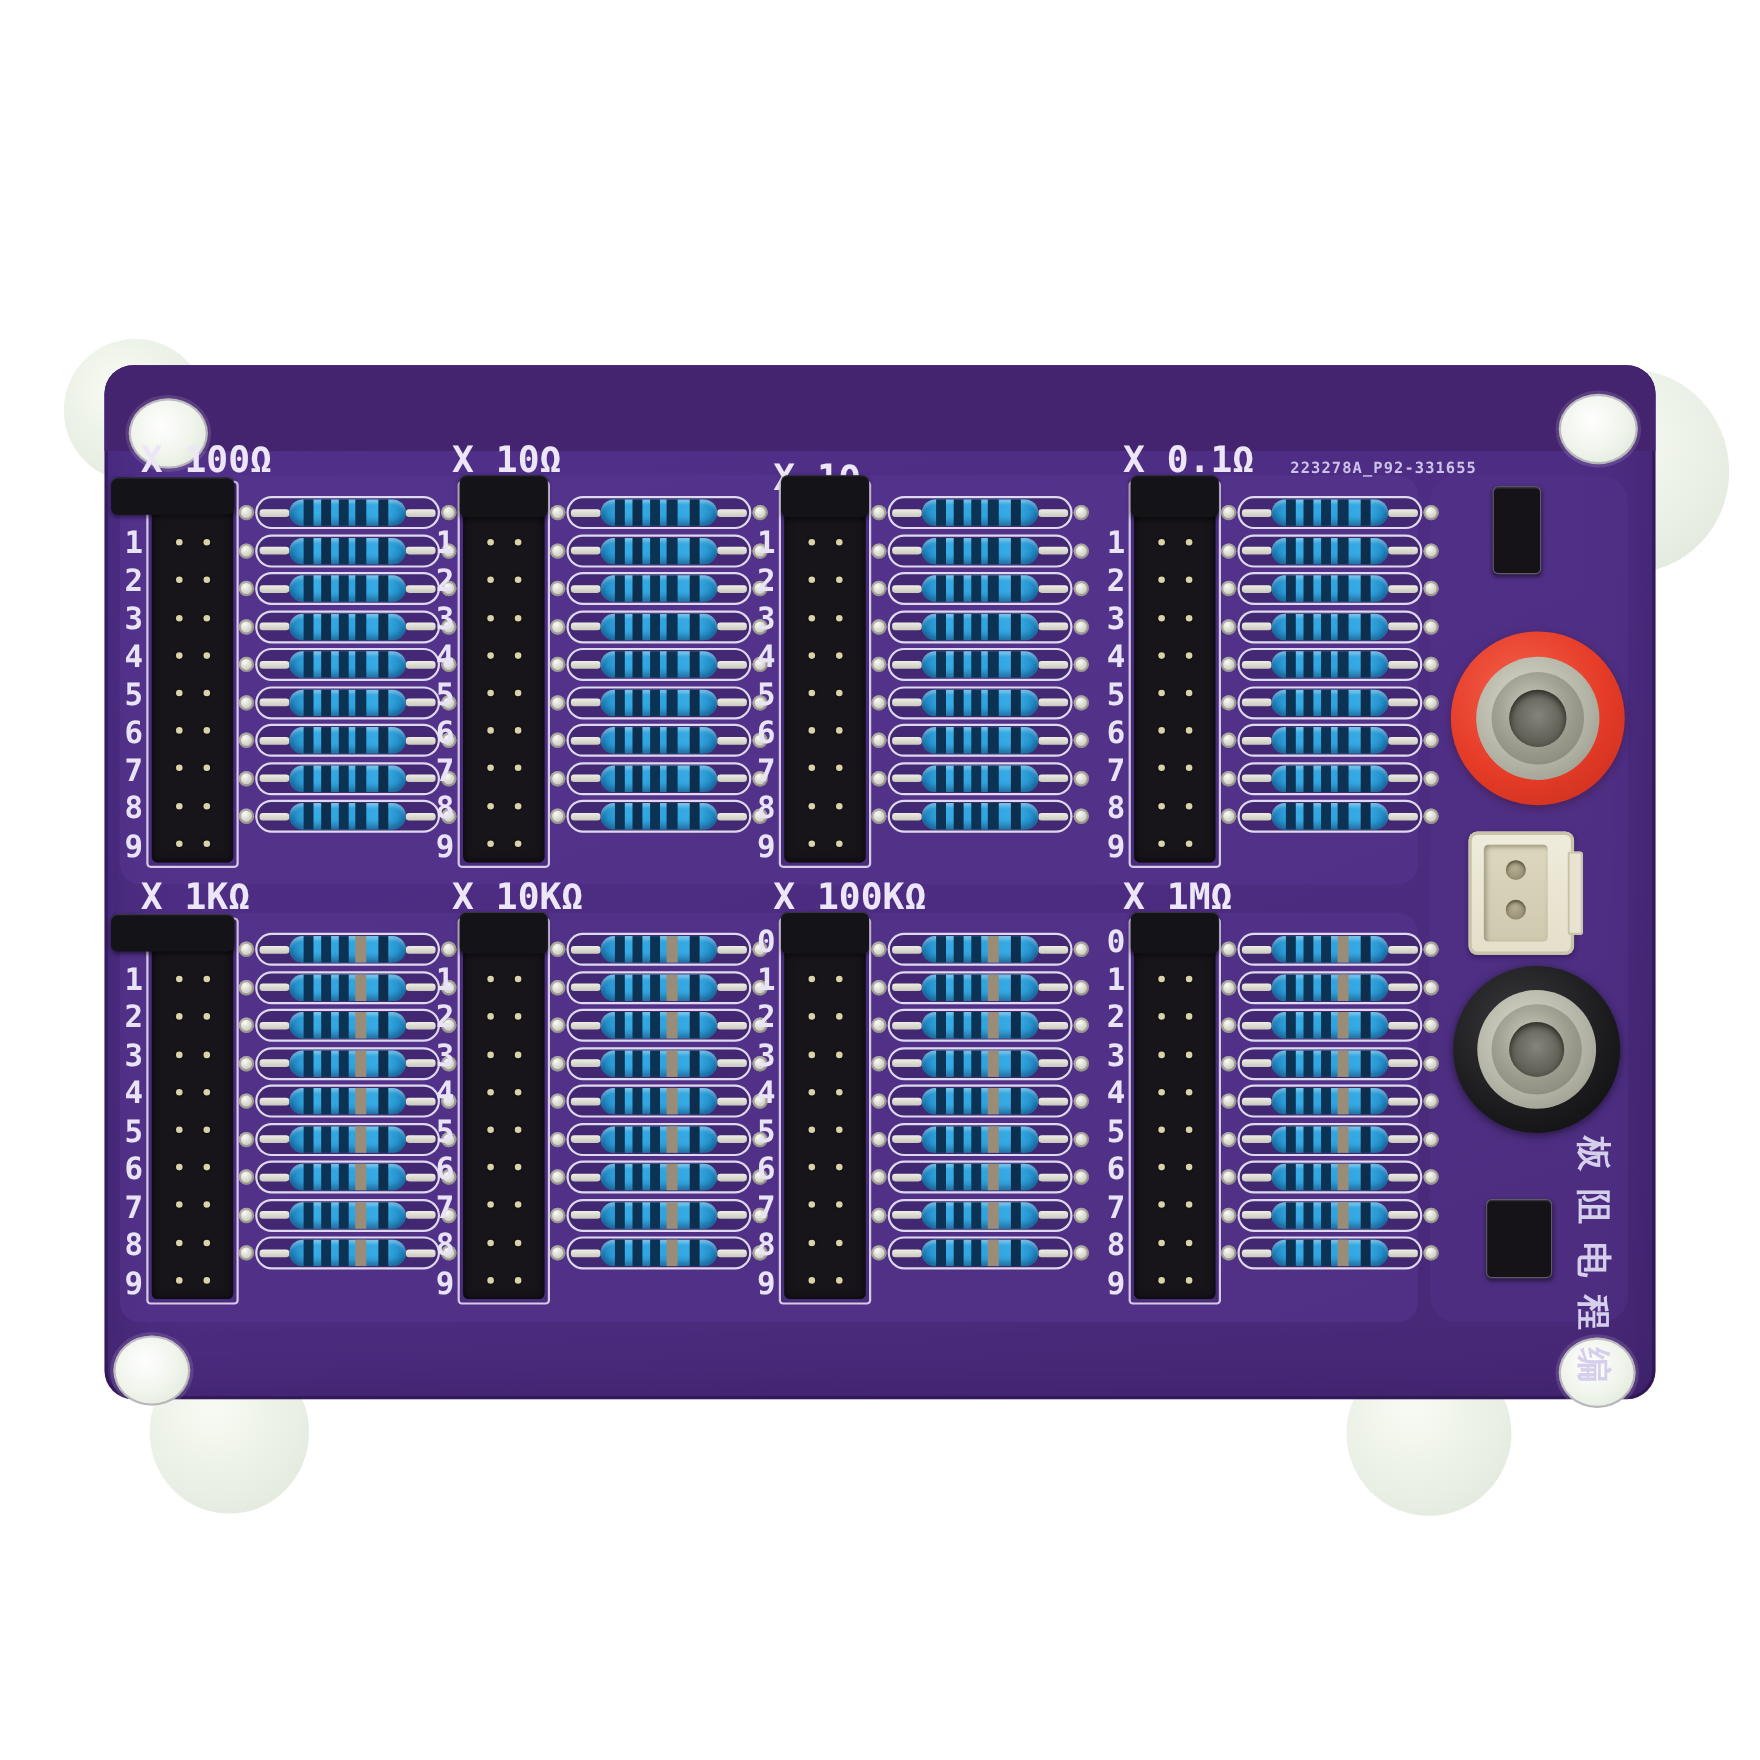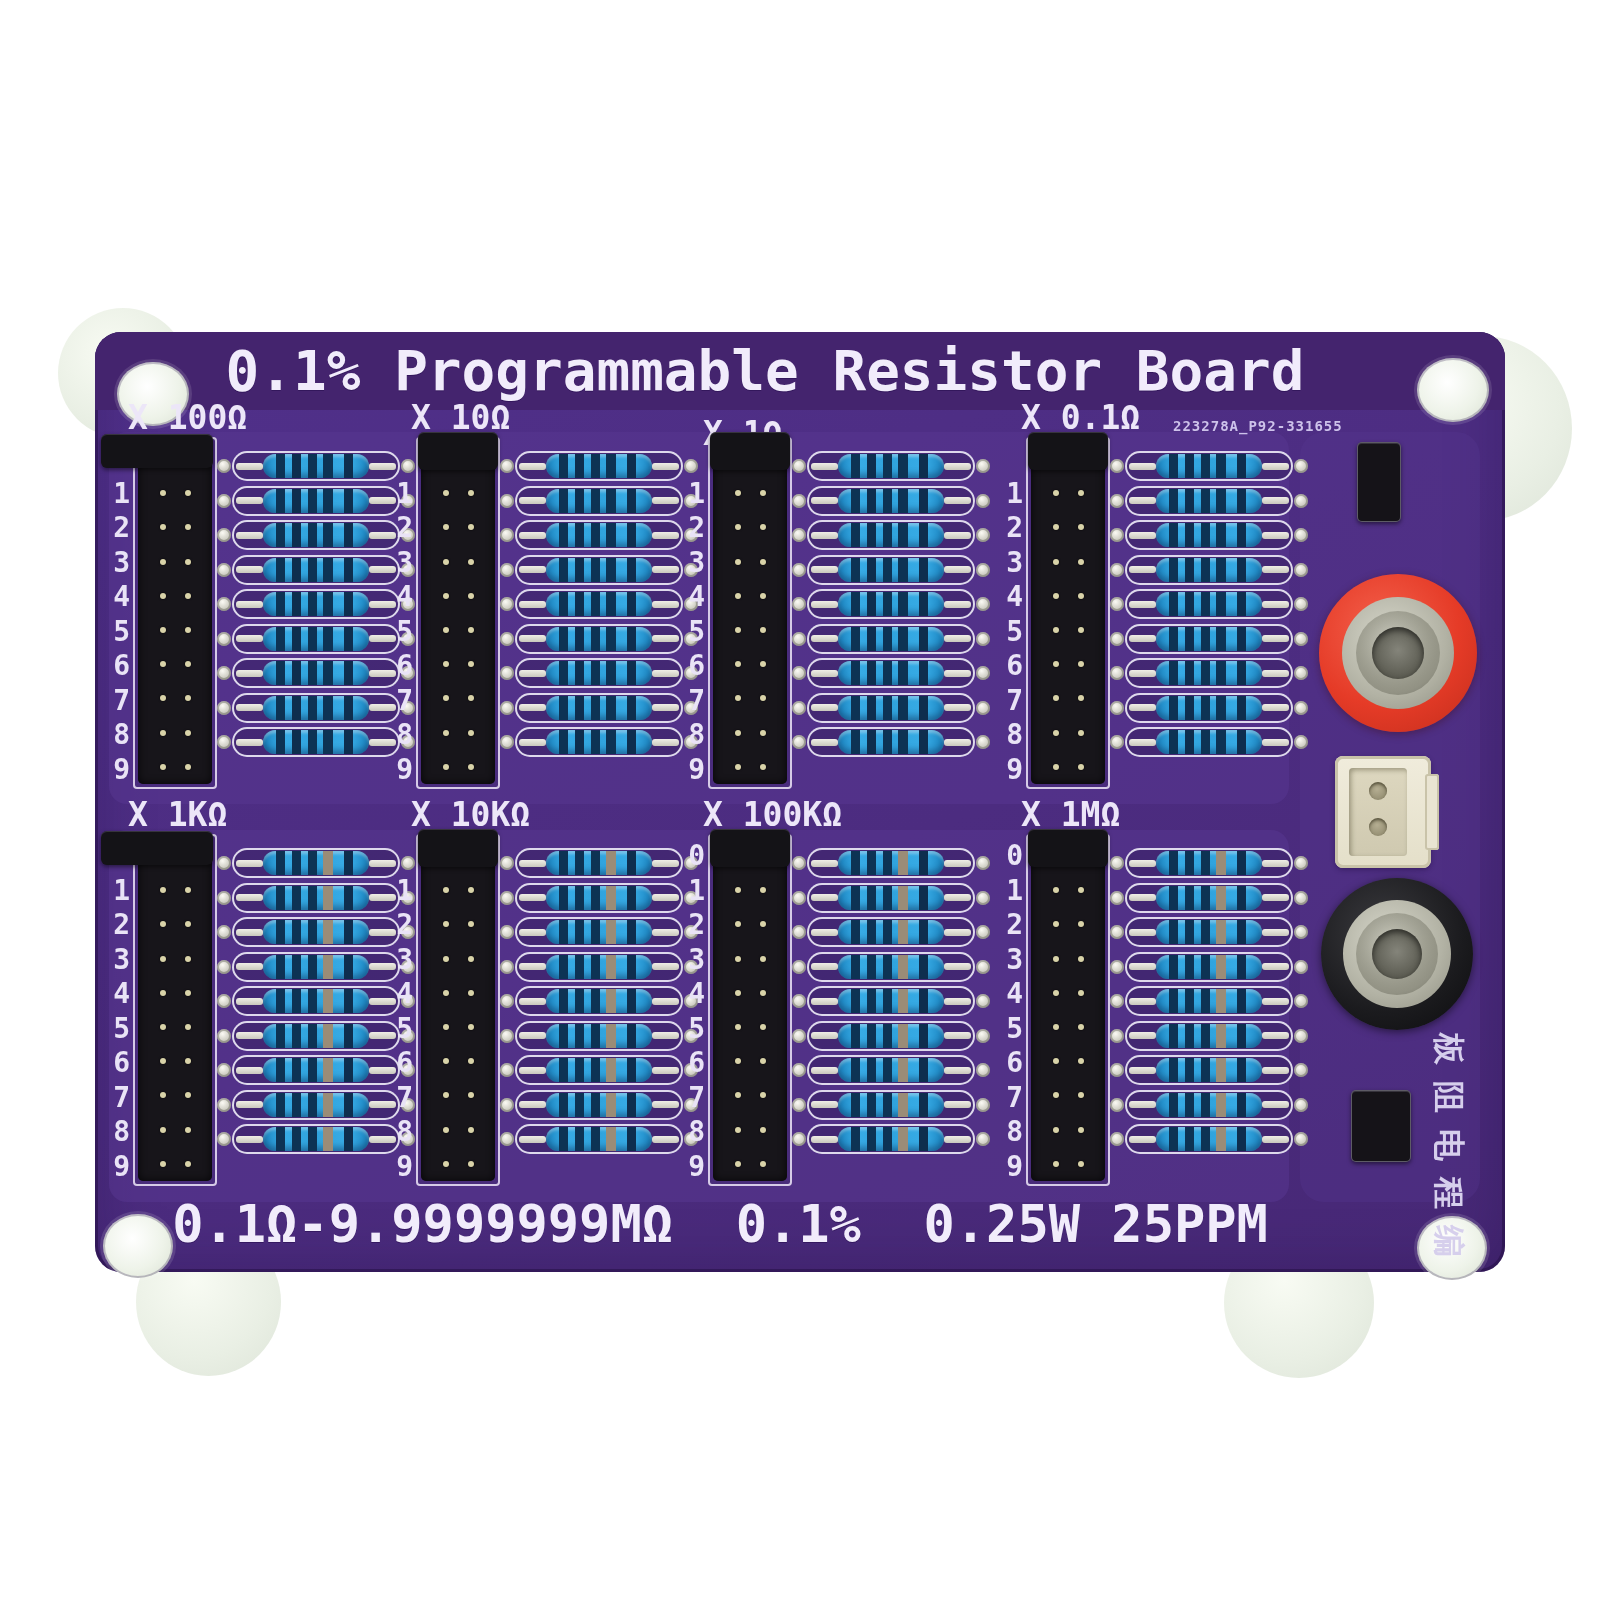--- a/index.html
+++ b/index.html
@@ -96,23 +96,21 @@
 <div class="foot foot-tr"></div>
 <div class="foot foot-bl"></div>
 <div class="foot foot-br"></div>
 
 <div class="board">
   <div class="titleband"></div>
   <div class="pour pour-r0"></div>
   <div class="pour pour-r1"></div>
   <div class="pour pour-right"></div>
 
-  <div class="board-title">0.1% Programmable Resistor Board</div>
   <div class="board-code">223278A_P92-331655</div>
-  <div class="spec-line">0.1Ω-9.9999999MΩ  0.1%  0.25W 25PPM</div>
 
   <div class="hole hole-tl"></div>
   <div class="hole hole-tr"></div>
   <div class="hole hole-bl"></div>
   <div class="hole hole-br"></div>
 
   <div id="sections">
       <div class="section-label" style="left: 33px; top: 66px;">X 100Ω</div>
       <div class="digits" style="left: 5px; top: 144.5px; white-space: pre;">1
 2

